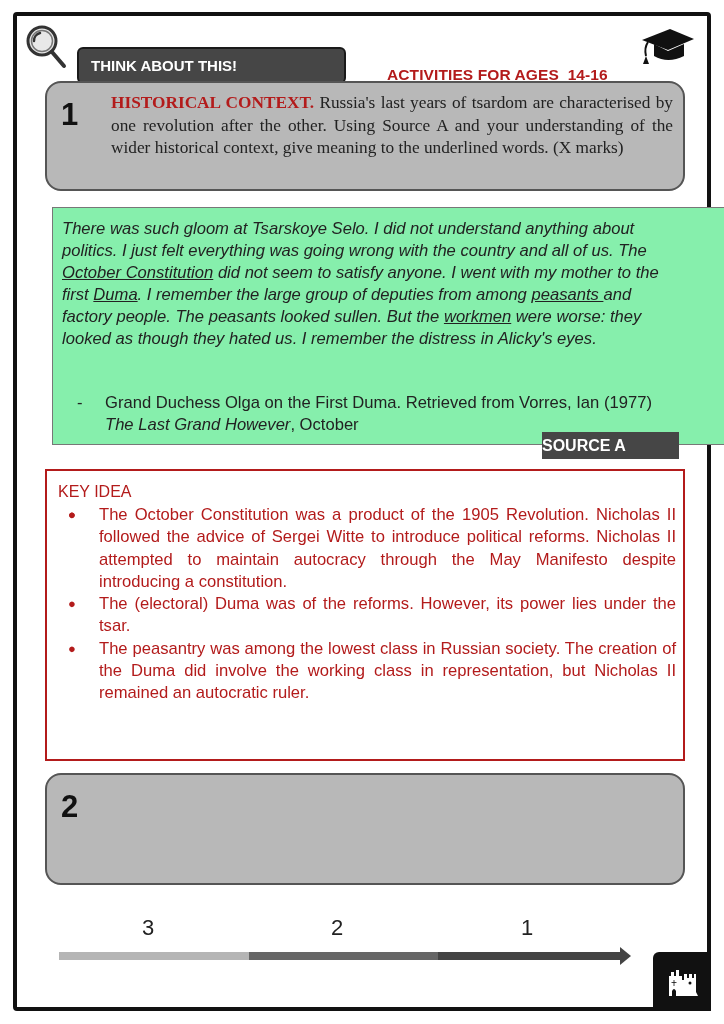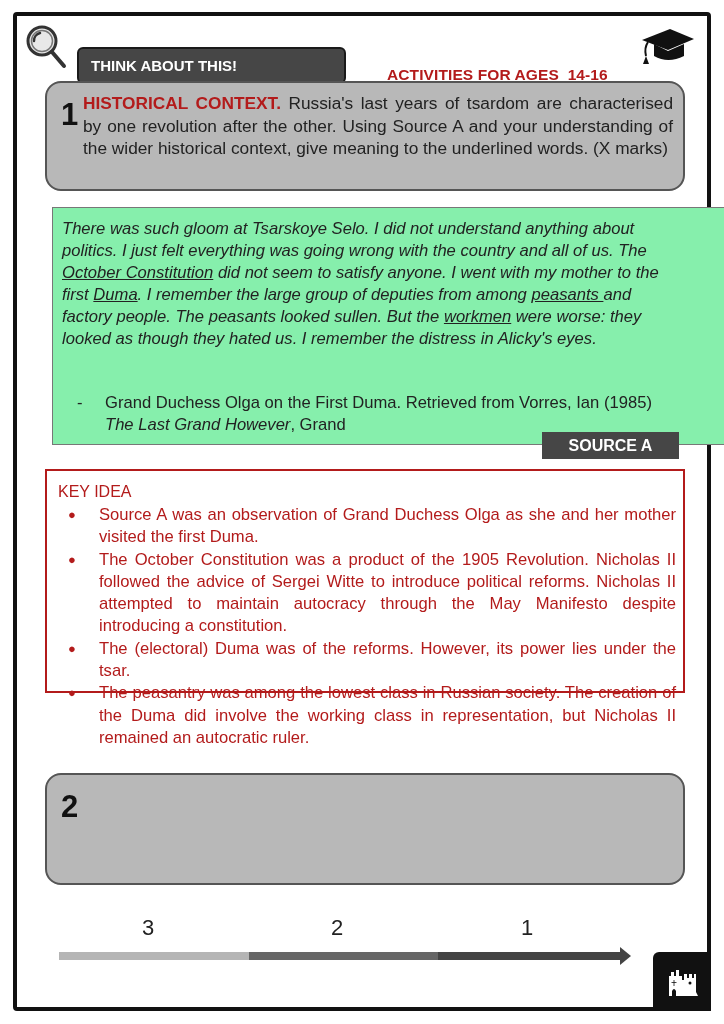--- a/index.html
+++ b/index.html
@@ -17,38 +17,38 @@
           font-size:15.5px; letter-spacing:0.1px; white-space:pre;margin-top:30px; }
   .cap { position:absolute; left:638px; top:26px; width:58px; height:40px; }
 
   .qbox { position:absolute; left:45px; width:640px; box-sizing:border-box;
           background:#b8b8b8; border:2px solid #555; border-radius:16px; }
   .q1 { top:81px; height:110px; }
   .q2 { top:773px; height:112px; }
   .qnum { position:absolute; left:14px; font-size:31px; font-weight:bold; color:#111; }
   .q1 .qnum { top:14px; }
   .q2 .qnum { top:14px; }
-  .qtext { position:absolute; left:36px; right:10px; top:9px; font-size:17.3px;
-           line-height:22.5px; color:#222; text-align:justify; }
+  .qtext { position:absolute; left:64px; right:10px; top:9px; font-size:17.3px;
+           line-height:22.5px; color:#222; text-align:justify;font-family:Liberation Serif, serif; }
   .qhead { color:#b31b1b; font-weight:bold; }
 
   .source { position:absolute; left:52px; top:207px; width:697px; height:238px;
             box-sizing:border-box; border:1px solid #777; background:#86efac; }
   .quote { position:absolute; left:9px; top:10px; width:608px; font-style:italic;
            font-size:16.6px; line-height:21.9px; color:#222; }
   .quote u { text-decoration:underline; }
   .cite { position:absolute; left:24px; top:184px; width:590px; font-size:16.6px;
           line-height:21.9px; color:#222; }
   .cite .dash { position:absolute; left:0; top:0; }
   .cite .ctext { margin-left:28px; display:block; }
   .srctag { position:absolute; left:542px; top:432px; width:137px; height:27px;
             background:#464646; color:#fff; font-weight:bold; font-size:16px;
-            text-align:center; line-height:27px; }
+            line-height:27px; }
 
-  .key { position:absolute; left:45px; top:469px; width:640px; height:224px;
+  .key { position:absolute; left:45px; top:469px; width:640px; height:292px;
          box-sizing:border-box; border:2px solid #b31b1b; background:#fff; }
   .keytitle { position:absolute; left:11px; top:12px; font-size:16px; color:#b31b1b; }
   .keylist { position:absolute; left:11px; top:33px; width:618px; margin:0; padding:0;
              list-style:none; }
   .keylist li { position:relative; padding-left:41px; font-size:16.6px; line-height:22.3px;
                 color:#b31b1b; text-align:justify; }
   .keylist li .bullet { position:absolute; left:10px; top:0; font-size:13px; }
 
   .scale { position:absolute; left:0; top:915px; width:724px; height:50px; }
   .snum { position:absolute; top:0; font-size:22px; color:#222; }
@@ -83,29 +83,29 @@
 
 <div class="qbox q1">
   <div class="qnum">1</div>
   <div class="qtext"><span class="qhead">HISTORICAL CONTEXT.</span><span> Russia's last years of tsardom are characterised by one revolution after the other. Using Source A and your understanding of the wider historical context, give meaning to the underlined words. (X marks)</span></div>
 </div>
 
 <div class="source">
   <div class="quote"><span>There was such gloom at Tsarskoye Selo. I did not understand anything about politics. I just felt everything was going wrong with the country and all of us. The </span><u>October Constitution</u><span> did not seem to satisfy anyone. I went with my mother to the first </span><u>Duma</u><span>. I remember the large group of deputies from among </span><u>peasants </u><span>and factory people. The peasants looked sullen. But the </span><u>workmen</u><span> were worse: they looked as though they hated us. I remember the distress in Alicky's eyes.</span></div>
   <div class="cite">
     <span class="dash">-</span>
-    <span class="ctext"><span>Grand Duchess Olga on the First Duma. Retrieved from Vorres, Ian (1985) </span><i>The Last Grand However</i><span>, Grand</span></span>
+    <span class="ctext"><span>Grand Duchess Olga on the First Duma. Retrieved from Vorres, Ian (1977) </span><i>The Last Grand However</i><span>, October</span></span>
   </div>
 </div>
 <div class="srctag">SOURCE A</div>
 
 <div class="key">
   <div class="keytitle">KEY IDEA</div>
   <ul class="keylist">
-    <li><span class="bullet">●</span><span>Source A was an observation of Grand Duchess Olga as she and her mother visited the first Duma.</span></li>
+    <li><span class="bullet">●</span></li>
     <li><span class="bullet">●</span><span>The October Constitution was a product of the 1905 Revolution. Nicholas II followed the advice of Sergei Witte to introduce political reforms. Nicholas II attempted to maintain autocracy through the May Manifesto despite introducing a constitution.</span></li>
     <li><span class="bullet">●</span><span>The (electoral) Duma was of the reforms. However, its power lies under the tsar.</span></li>
     <li><span class="bullet">●</span><span>The peasantry was among the lowest class in Russian society. The creation of the Duma did involve the working class in representation, but Nicholas II remained an autocratic ruler.</span></li>
   </ul>
 </div>
 
 <div class="qbox q2">
   <div class="qnum">2</div>
 </div>
 

